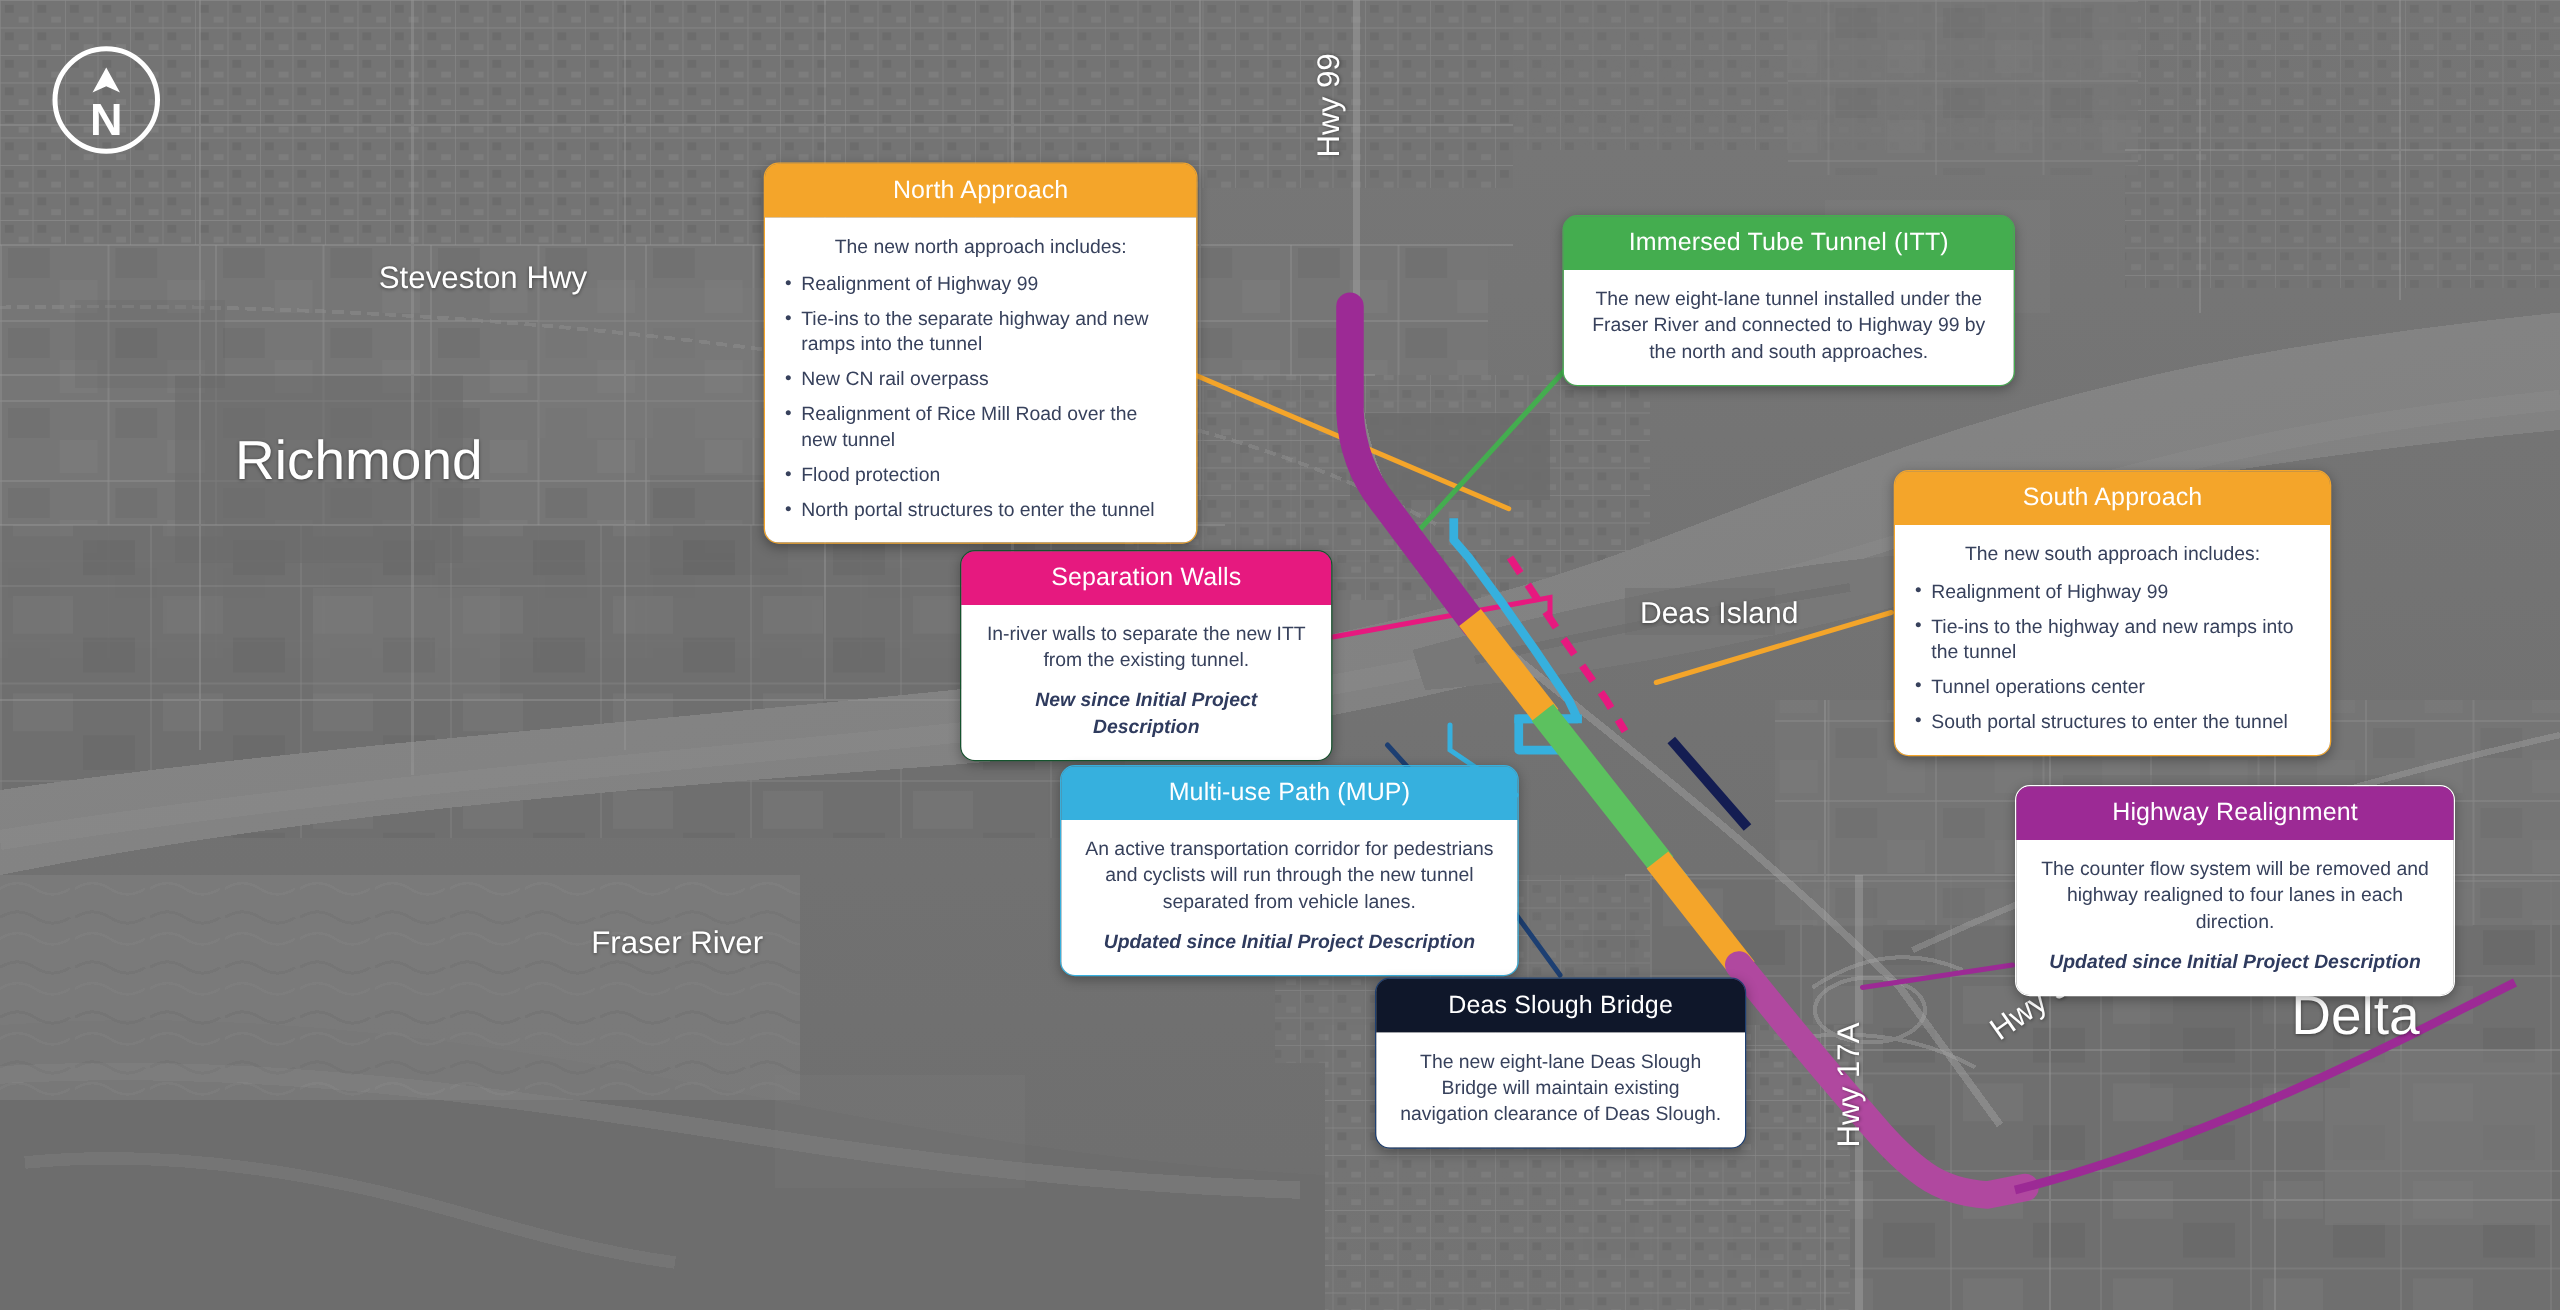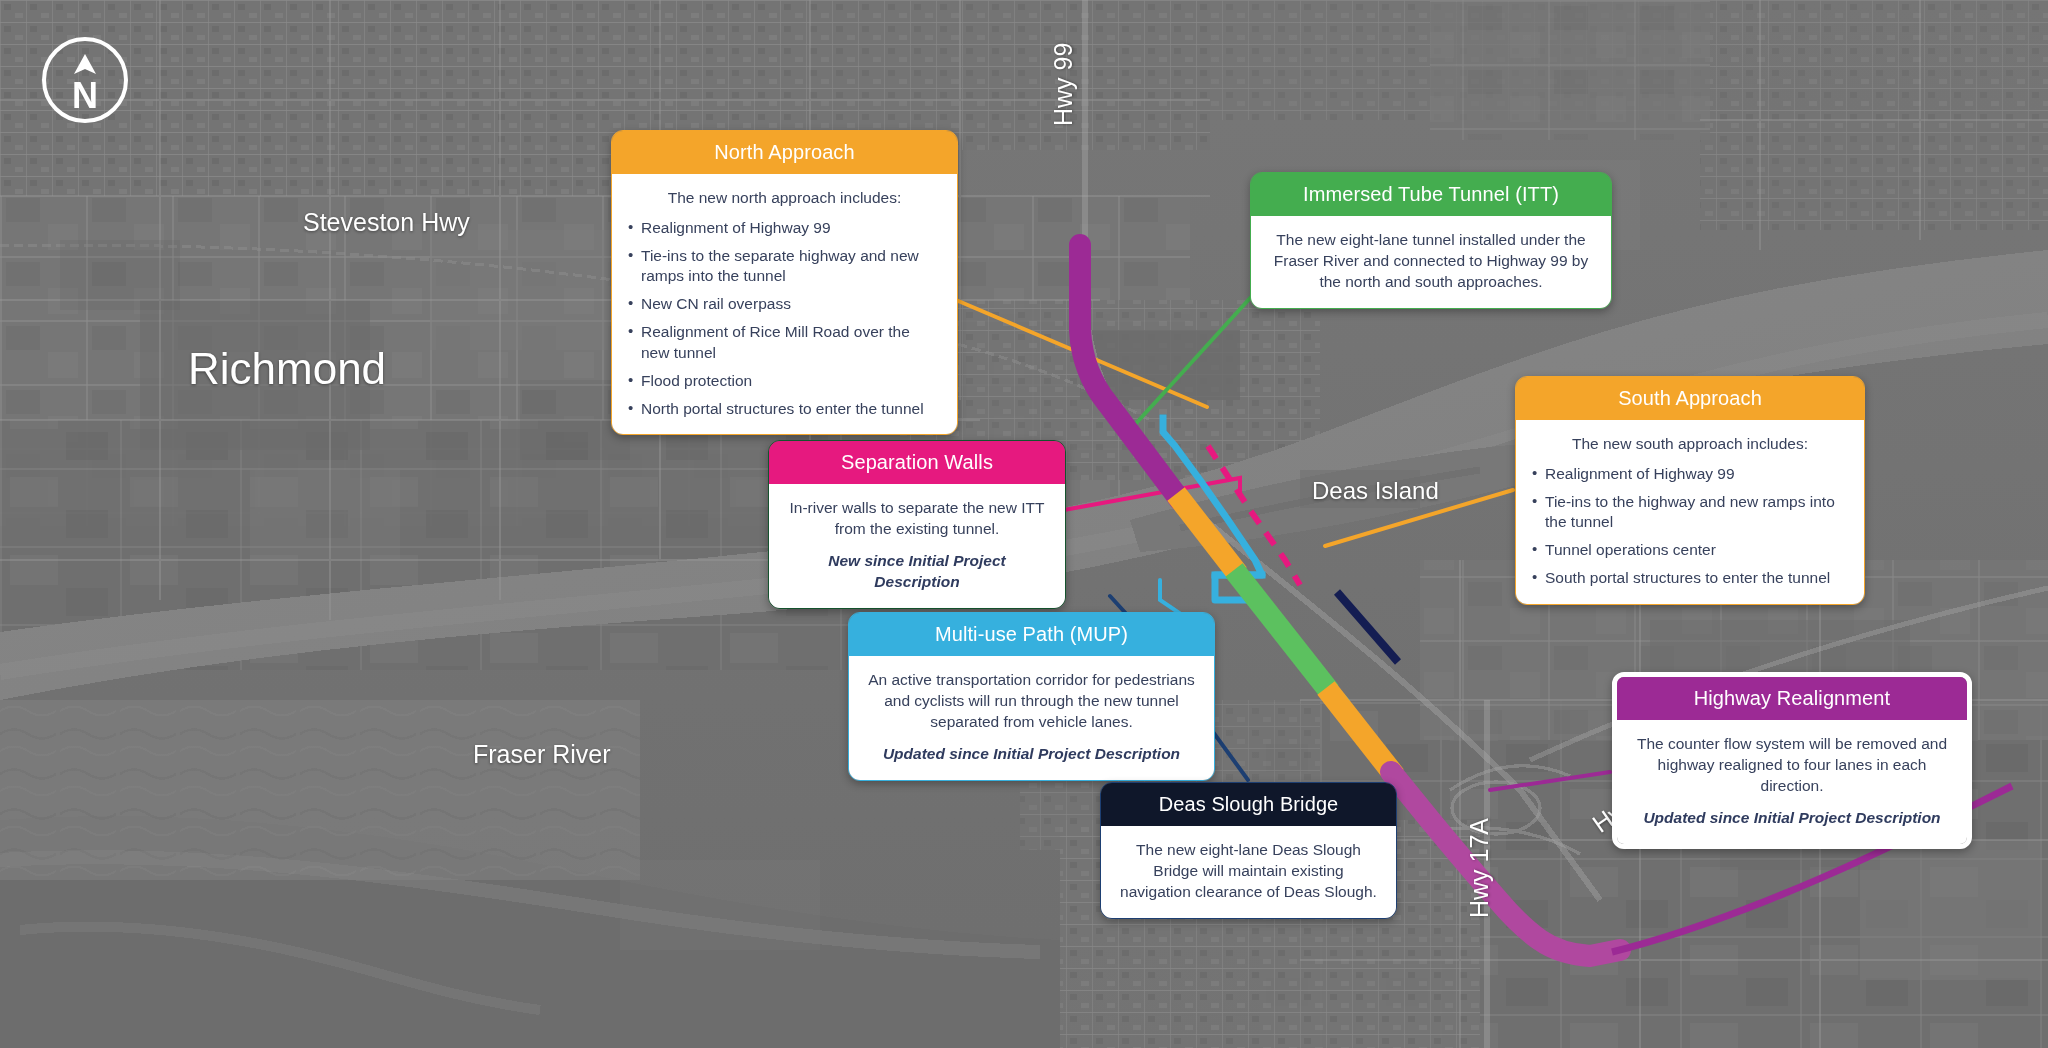--- a/index.html
+++ b/index.html
@@ -64,21 +64,21 @@
   .hd-cyan{background:#36b0de;}
   .hd-navy{background:#0f172a;}
   .hd-purple{background:#9c2a95;}
 
   #card-north{border:1px solid #f4a52a;}
   #card-itt{border:1px solid #44ad4f;}
   #card-south{border:1px solid #f4a52a;}
   #card-sep{border:1px solid #14532d;}
   #card-mup{border:1px solid #36b0de;}
   #card-deas{border:1px solid #1d3f72;}
-  #card-hwy{border:5px solid #ffffff;margin-top:44px;}
+  #card-hwy{border:1px solid #ffffff;}
 </style>
 </head>
 <body>
 
 <div id="stage">
 
   <div id="basemap">
     <svg viewBox="0 0 2048 1048" preserveAspectRatio="none" shape-rendering="crispEdges">
       <defs>
         <linearGradient id="landN" x1="0" y1="0" x2="0" y2="1">

